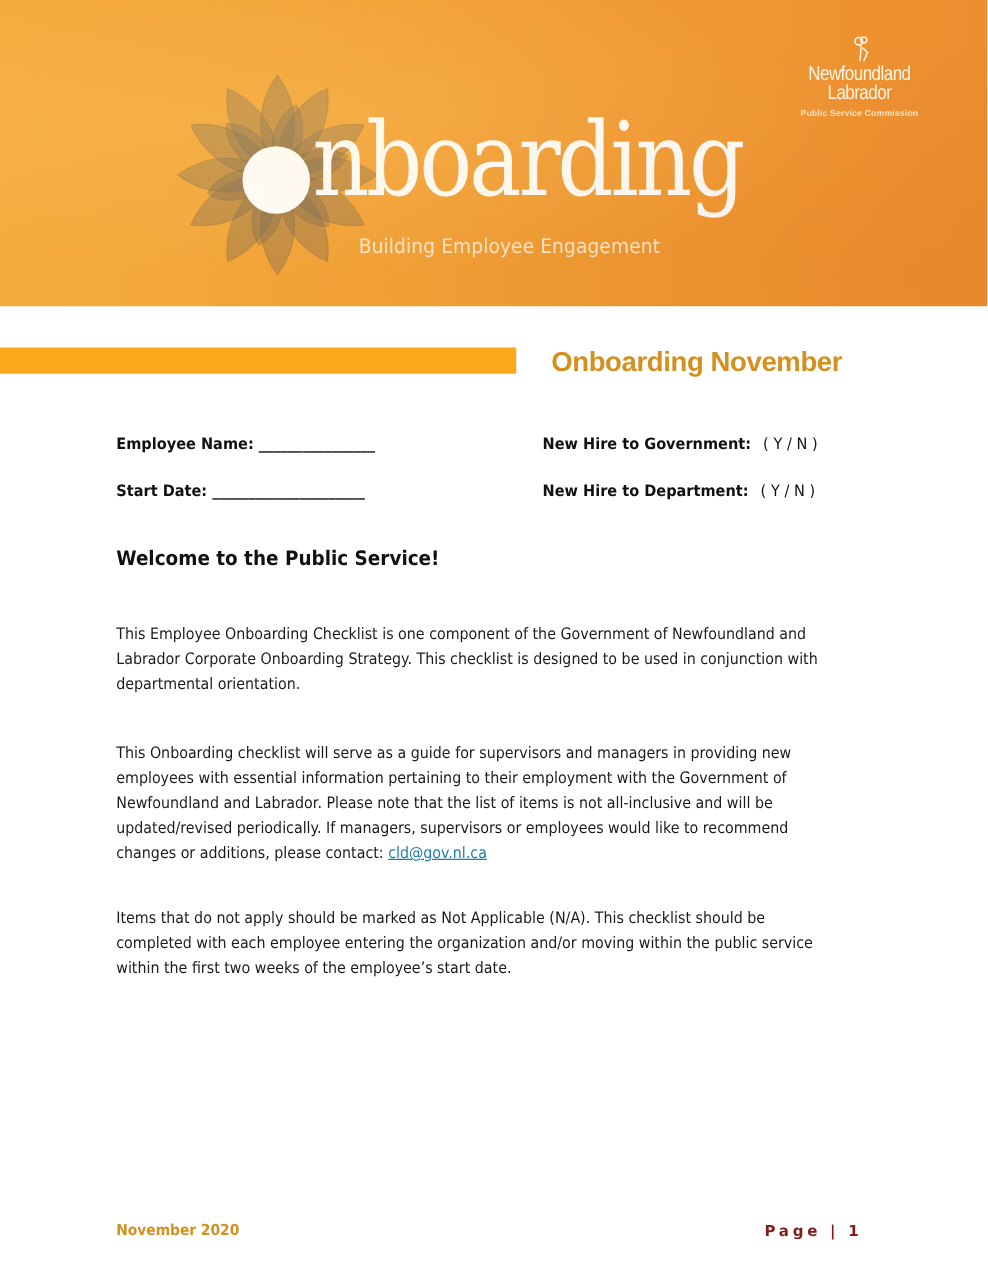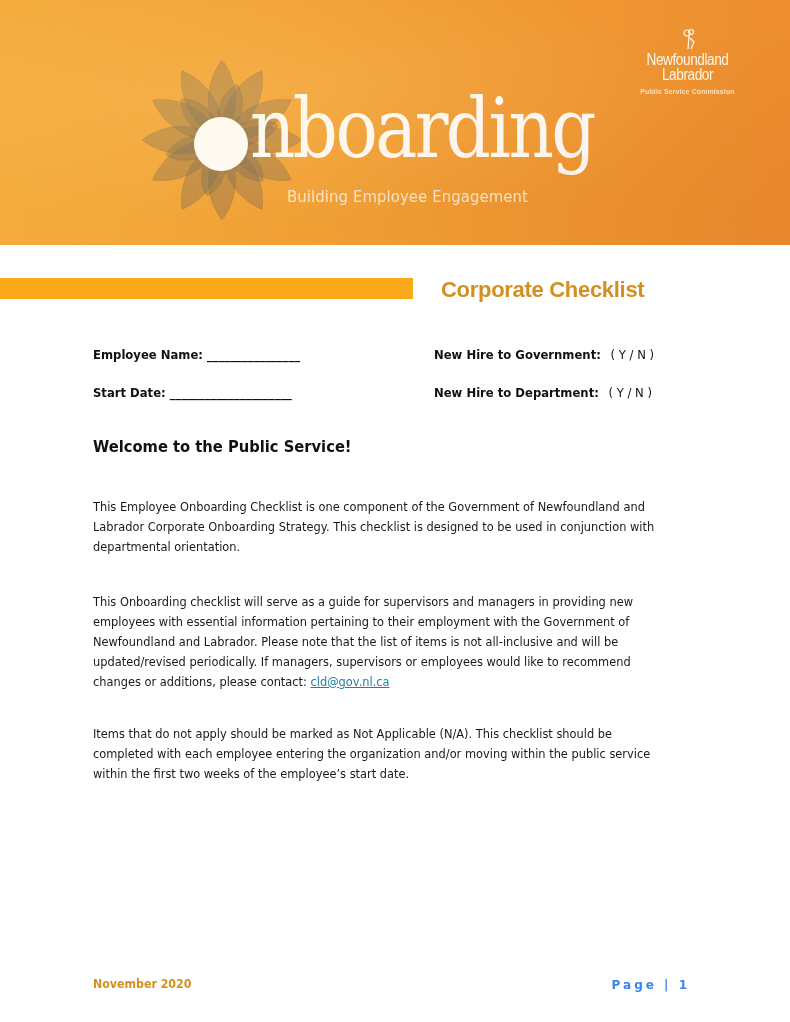--- a/index.html
+++ b/index.html
@@ -56,21 +56,21 @@
     position: absolute; left: 93px; width: 640px; font-family: "DejaVu Sans", sans-serif;
     font-size: 12.6px; line-height: 20px; color: #1a1a1a; transform: scaleX(0.905); transform-origin: left top;
   }
   .para a { color: #1f7fa8; text-decoration: underline; }
   .footer-left {
     position: absolute; left: 93px; top: 977px; font-family: "DejaVu Sans", sans-serif; font-size: 12px;
     font-weight: bold; color: #d4901f; transform: scaleX(0.92); transform-origin: left top;
   }
   .footer-right {
     position: absolute; right: 100px; top: 978px; font-family: "DejaVu Sans", sans-serif; font-size: 12px;
-    font-weight: bold; color: #3b82f6; letter-spacing: 3px;
+    font-weight: bold; color: #7f1d1d; letter-spacing: 3px;
   }
 </style>
 </head>
 <body>
 
 <div class="banner">
   <svg class="flower" viewBox="0 0 165 165">
     <g transform="translate(82,82)" fill="#7a6a55" fill-opacity="0.38" stroke="#6b5a44" stroke-opacity="0.35" stroke-width="0.6">
       <path d="M0,0 C-22,-30 -14,-62 0,-80 C14,-62 22,-30 0,0Z" transform="rotate(0)"></path>
       <path d="M0,0 C-22,-30 -14,-62 0,-80 C14,-62 22,-30 0,0Z" transform="rotate(30)"></path>
@@ -104,21 +104,21 @@
         <path d="M7 8 L6 21 M8 10 L12 14 L9 21"></path>
       </g>
     </svg>
     <div class="nf">Newfoundland</div>
     <div class="nf" style="margin-top:0">Labrador</div>
     <div class="psc">Public Service Commission</div>
   </div>
 </div>
 
 <div class="rule-bar"></div>
-<div class="checklist-title">Corporate Checklist</div>
+<div class="checklist-title">Onboarding November</div>
 
 <div class="field" style="left:93px; top:347px;">
   <span>Employee Name:</span>
   <span class="blank">________________</span>
 </div>
 <div class="field" style="left:93px; top:385px;">
   <span>Start Date:</span>
   <span class="blank">_____________________</span>
 </div>
 <div class="field" style="left:434px; top:347px;">

